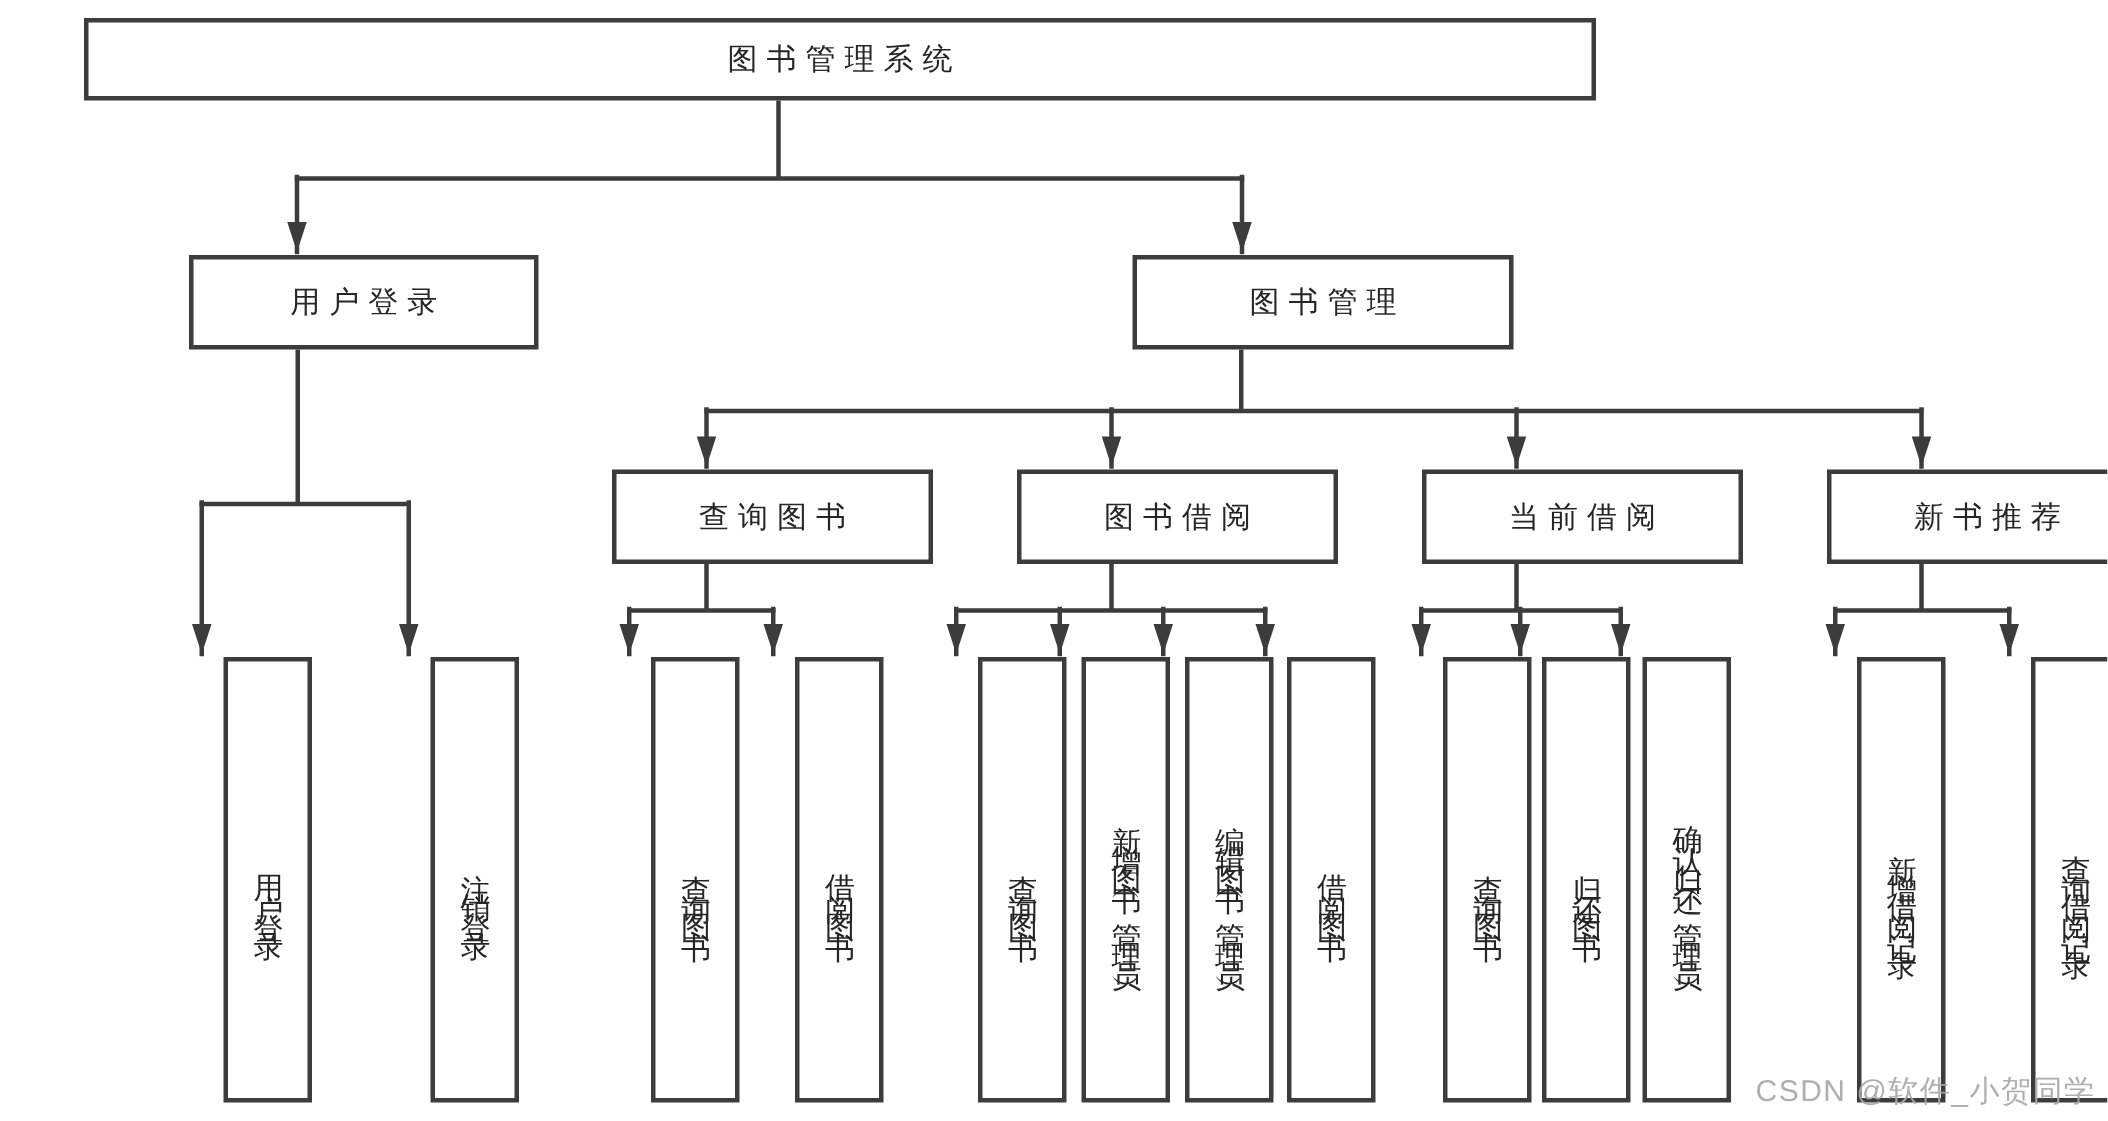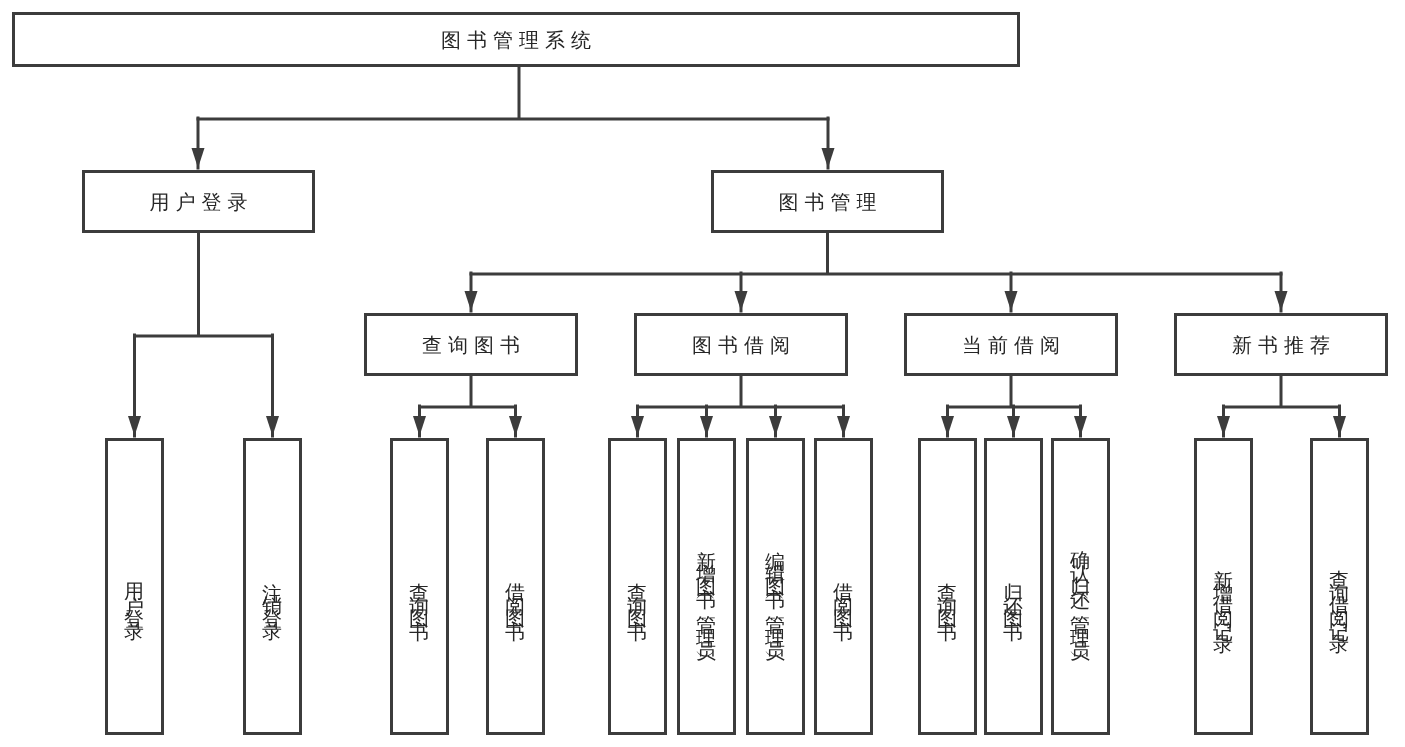--- a/index.html
+++ b/index.html
@@ -22,20 +22,21 @@
     box-sizing: border-box;
     background: #ffffff;
     border: 3px solid #3c3c3c;
     color: #262626;
     display: flex;
     align-items: center;
     justify-content: center;
     font-size: 20px;
     line-height: 1;
     z-index: 2;
+    margin-left: 44px;
   }
   .node.h {
     letter-spacing: 6px;
     padding-left: 6px; 
     white-space: nowrap;
   }
   .node.v {
     writing-mode: vertical-rl;
     text-orientation: mixed;
     letter-spacing: 13px;
@@ -96,21 +97,21 @@
 
       <path d="M1281,374 V407 M1223.5,407 H1339.5"></path>
       <line x1="1223.5" y1="406" x2="1223.5" y2="436" marker-end="url(#arrow)"></line>
       <line x1="1339.5" y1="406" x2="1339.5" y2="436" marker-end="url(#arrow)"></line>
     </g>
   </svg>
 
   <div class="node h" style="left:12px; top:12px; width:1008px; height:55px;">图书管理系统</div>
 
   <div class="node h" style="left:82px; top:170px; width:233px; height:63px;">用户登录</div>
-  <div class="node h" style="left:711px; top:170px; width:233px; height:63px;">图书管理</div>
+  <div class="node h" style="left:711px; top:170px; width:254px; height:63px;">图书管理</div>
 
   <div class="node h" style="left:364px; top:313px; width:214px; height:63px;">查询图书</div>
   <div class="node h" style="left:904px; top:313px; width:214px; height:63px;">当前借阅</div>
   <div class="node h" style="left:634px; top:313px; width:214px; height:63px;">图书借阅</div>
   <div class="node h" style="left:1174px; top:313px; width:214px; height:63px;">新书推荐</div>
 
   <div class="node v" style="left:105px; top:438px; width:59px; height:297px;">用户登录</div>
   <div class="node v" style="left:243px; top:438px; width:59px; height:297px;">注销登录</div>
 
   <div class="node v" style="left:390px; top:438px; width:59px; height:297px;">查询图书</div>
@@ -121,14 +122,15 @@
   <div class="node v" style="left:746px; top:438px; width:59px; height:297px;">编辑图书（管理员）</div>
   <div class="node v" style="left:814px; top:438px; width:59px; height:297px;">借阅图书</div>
 
   <div class="node v" style="left:918px; top:438px; width:59px; height:297px;">查询图书</div>
   <div class="node v" style="left:984px; top:438px; width:59px; height:297px;">归还图书</div>
   <div class="node v" style="left:1051px; top:438px; width:59px; height:297px;">确认归还（管理员）</div>
 
   <div class="node v" style="left:1194px; top:438px; width:59px; height:297px;">新增借阅记录</div>
   <div class="node v" style="left:1310px; top:438px; width:59px; height:297px;">查询借阅记录</div>
 
+  <div class="watermark">CSDN @软件_小贺同学</div>
 
 </div>
 
 </body></html>

